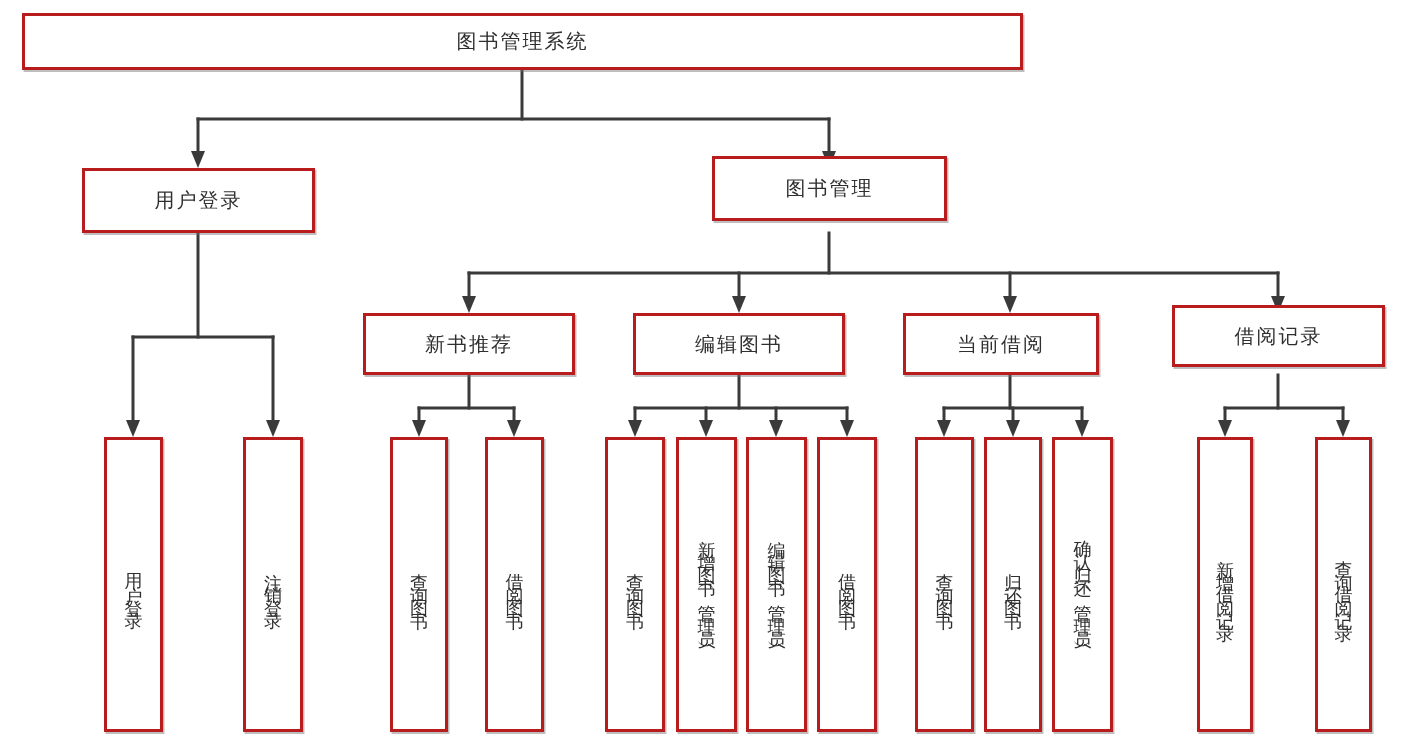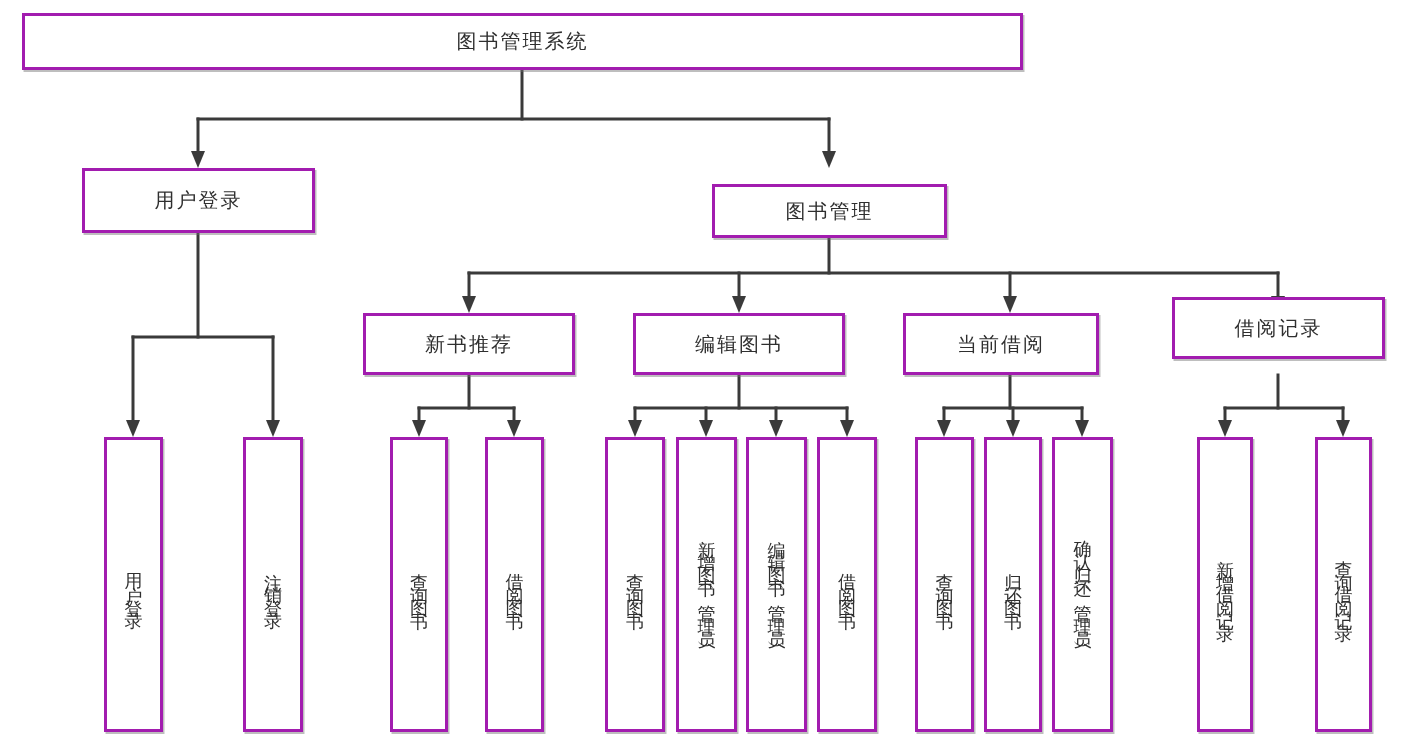--- a/index.html
+++ b/index.html
@@ -2,40 +2,40 @@
 <html><head>
 <meta charset="utf-8">
 <style>
   html,body{margin:0;padding:0;background:#ffffff;}
   .stage{
     position:relative;width:1405px;height:747px;background:#ffffff;overflow:hidden;
     font-family:"DejaVu Sans","Liberation Sans",sans-serif;
   }
   svg.wires{position:absolute;left:0;top:0;pointer-events:none;}
   .node{
-    position:absolute;background:#ffffff;border:3px solid #a21caf;
+    position:absolute;background:#ffffff;border:3px solid #b91c1c;
     box-sizing:border-box;display:flex;align-items:center;justify-content:center;
     color:#2f2f2f;box-shadow:1.5px 2px 0 rgba(110,110,110,0.45);
   }
   .hnode{font-size:20px;letter-spacing:2px;white-space:nowrap;}
   .leaf{top:437px;height:295px;}
   .vtext{
     writing-mode:vertical-lr;text-orientation:mixed;
     font-size:18px;letter-spacing:13px;line-height:1;white-space:nowrap;
   }
   
   .n-root{left:22px;top:13px;width:1001px;height:57px;}
   
   .n-l2a{left:82px;top:168px;width:233px;height:65px;}
-  .n-l2b{left:712px;top:184px;width:235px;height:54px;}
+  .n-l2b{left:712px;top:156px;width:235px;height:65px;}
   
   .n-l3a{left:363px;top:313px;width:212px;height:62px;}
   .n-l3b{left:633px;top:313px;width:212px;height:62px;}
   .n-l3c{left:903px;top:313px;width:196px;height:62px;}
-  .n-l3d{left:1172px;top:297px;width:213px;height:62px;align-items:center;}
+  .n-l3d{left:1172px;top:305px;width:213px;height:62px;align-items:center;}
   
   .l0{left:104px;width:59px;}
   .l1{left:243px;width:60px;}
   .l2{left:390px;width:58px;}
   .l3{left:485px;width:59px;}
   .l4{left:605px;width:60px;}
   .l5{left:676px;width:61px;}
   .l6{left:746px;width:61px;}
   .l7{left:817px;width:60px;}
   .l8{left:915px;width:59px;}

